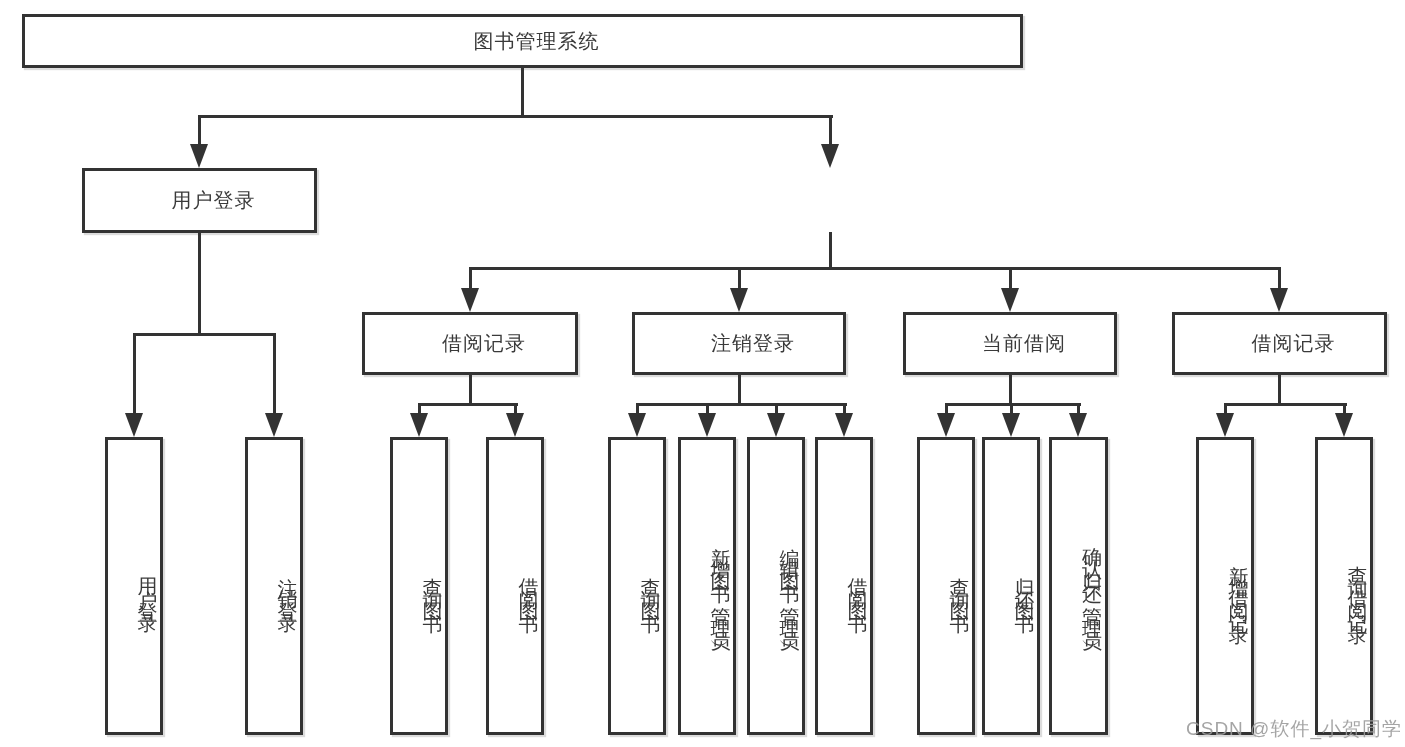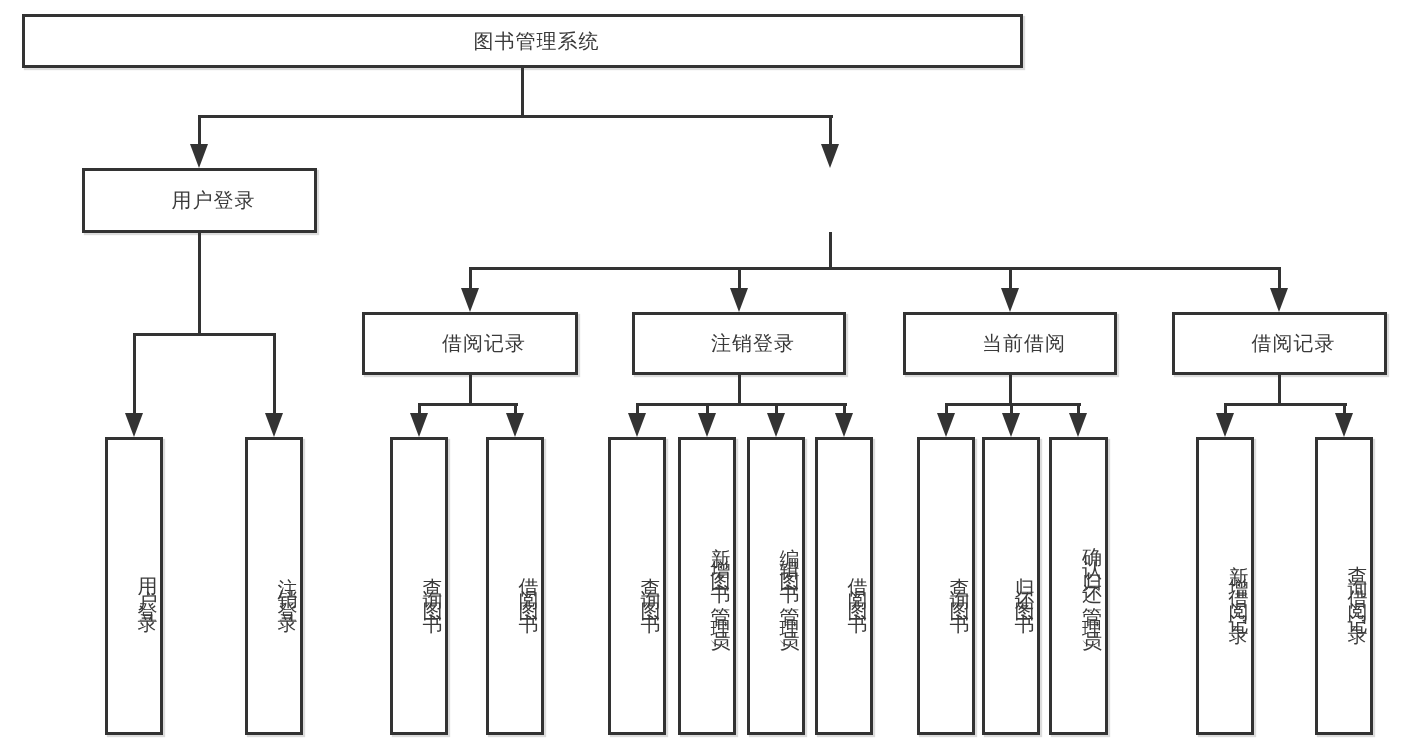--- a/index.html
+++ b/index.html
@@ -188,14 +188,15 @@
     <span>确认归还（管理员）</span>
   </div>
 
   <div class="node vnode" style="left:1196px; top:437px; width:58px; height:298px;">
     <span>新增借阅记录</span>
   </div>
   <div class="node vnode" style="left:1315px; top:437px; width:58px; height:298px;">
     <span>查询借阅记录</span>
   </div>
 
+  <div class="wm">CSDN @软件_小贺同学</div>
 
 </div>
 
 </body></html>

